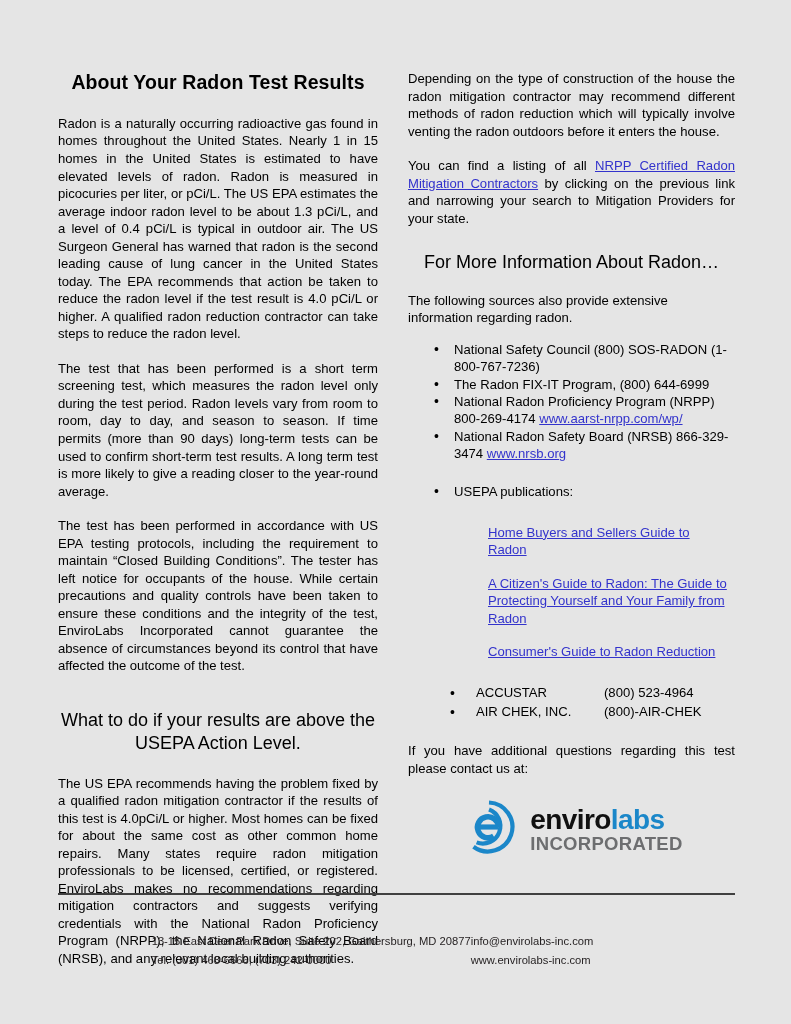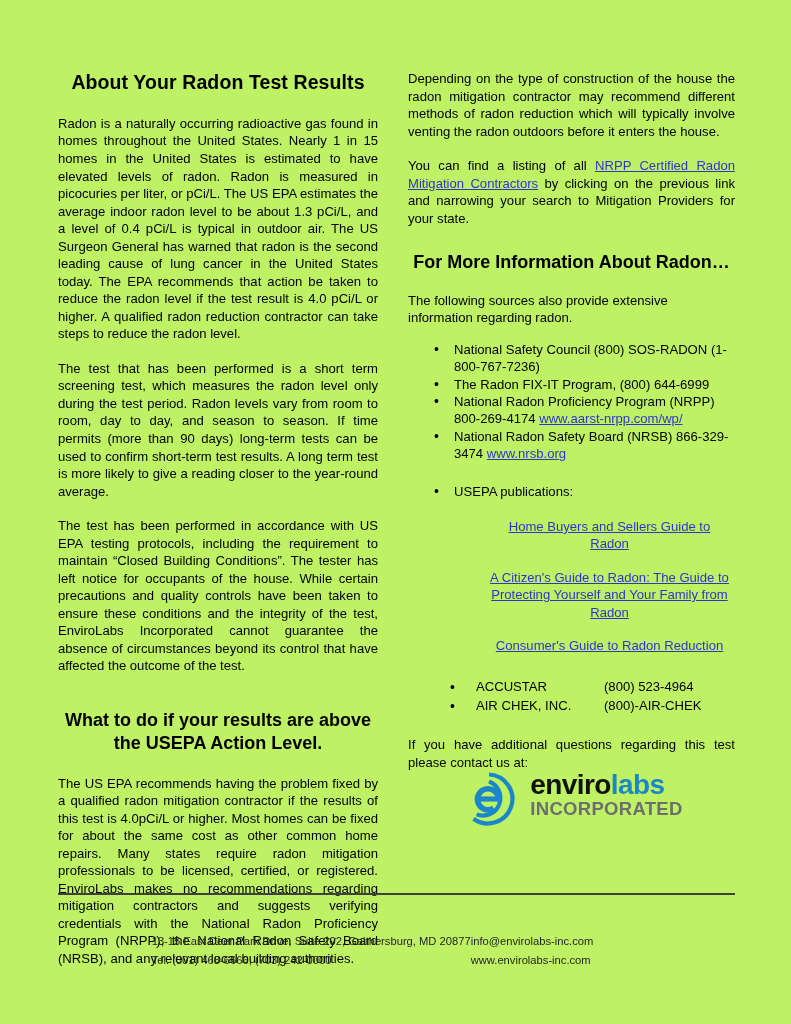--- a/index.html
+++ b/index.html
@@ -10,21 +10,21 @@
   }
   body {
     font-family: "Liberation Sans", sans-serif;
     color: #000000;
   }
   .page {
     position: relative;
     width: 791px;
     height: 1024px;
     margin: 0 auto;
-    background: #bef264;
+    background: #e5e5e5;
     overflow: hidden;
     box-sizing: border-box;
   }
 
   
   .col {
     position: absolute;
     top: 70px;
   }
   .col-left {
@@ -40,21 +40,21 @@
   h1.doc-heading {
     font-size: 19.5px;
     font-weight: bold;
     line-height: 1.28;
     text-align: center;
     margin: 0 0 20px 0;
     letter-spacing: 0.1px;
   }
   h2.section-heading {
     font-size: 18px;
-    font-weight: bold;
+    font-weight: normal;
     line-height: 1.3;
     text-align: center;
     margin: 0 0 14px 0;
   }
 
   
   p.body {
     font-size: 13.1px;
     line-height: 1.34;
     text-align: justify;
@@ -94,22 +94,21 @@
     position: absolute;
     left: 26px;
     top: -1px;
     font-size: 14px;
     line-height: 1.33;
   }
   ul.bullets.tight > li { margin-bottom: 0; }
 
   
   .pub-links {
-    margin: 18px 0 0 80px;
-    text-align: center;
+    margin: 24px 0 0 80px;
   }
   .pub-links .pub-link {
     display: block;
     font-size: 13.1px;
     line-height: 1.33;
     margin-bottom: 16px;
     max-width: 243px;
   }
   .pub-links .pub-link:last-child { margin-bottom: 0; }
 
@@ -132,22 +131,23 @@
     top: -1px;
     font-size: 14px;
   }
   ul.companies .cname {
     display: inline-block;
     width: 128px;
   }
 
   
   .logo-wrap {
+    margin-top: 22px;
     display: flex;
-    align-items: flex-start;
+    align-items: center;
     justify-content: center;
     gap: 12px;
   }
   .logo-mark { flex: 0 0 auto; }
   .logo-word { line-height: 1; }
   .logo-word .l1 {
     font-size: 28px;
     font-weight: bold;
     letter-spacing: -0.6px;
   }

